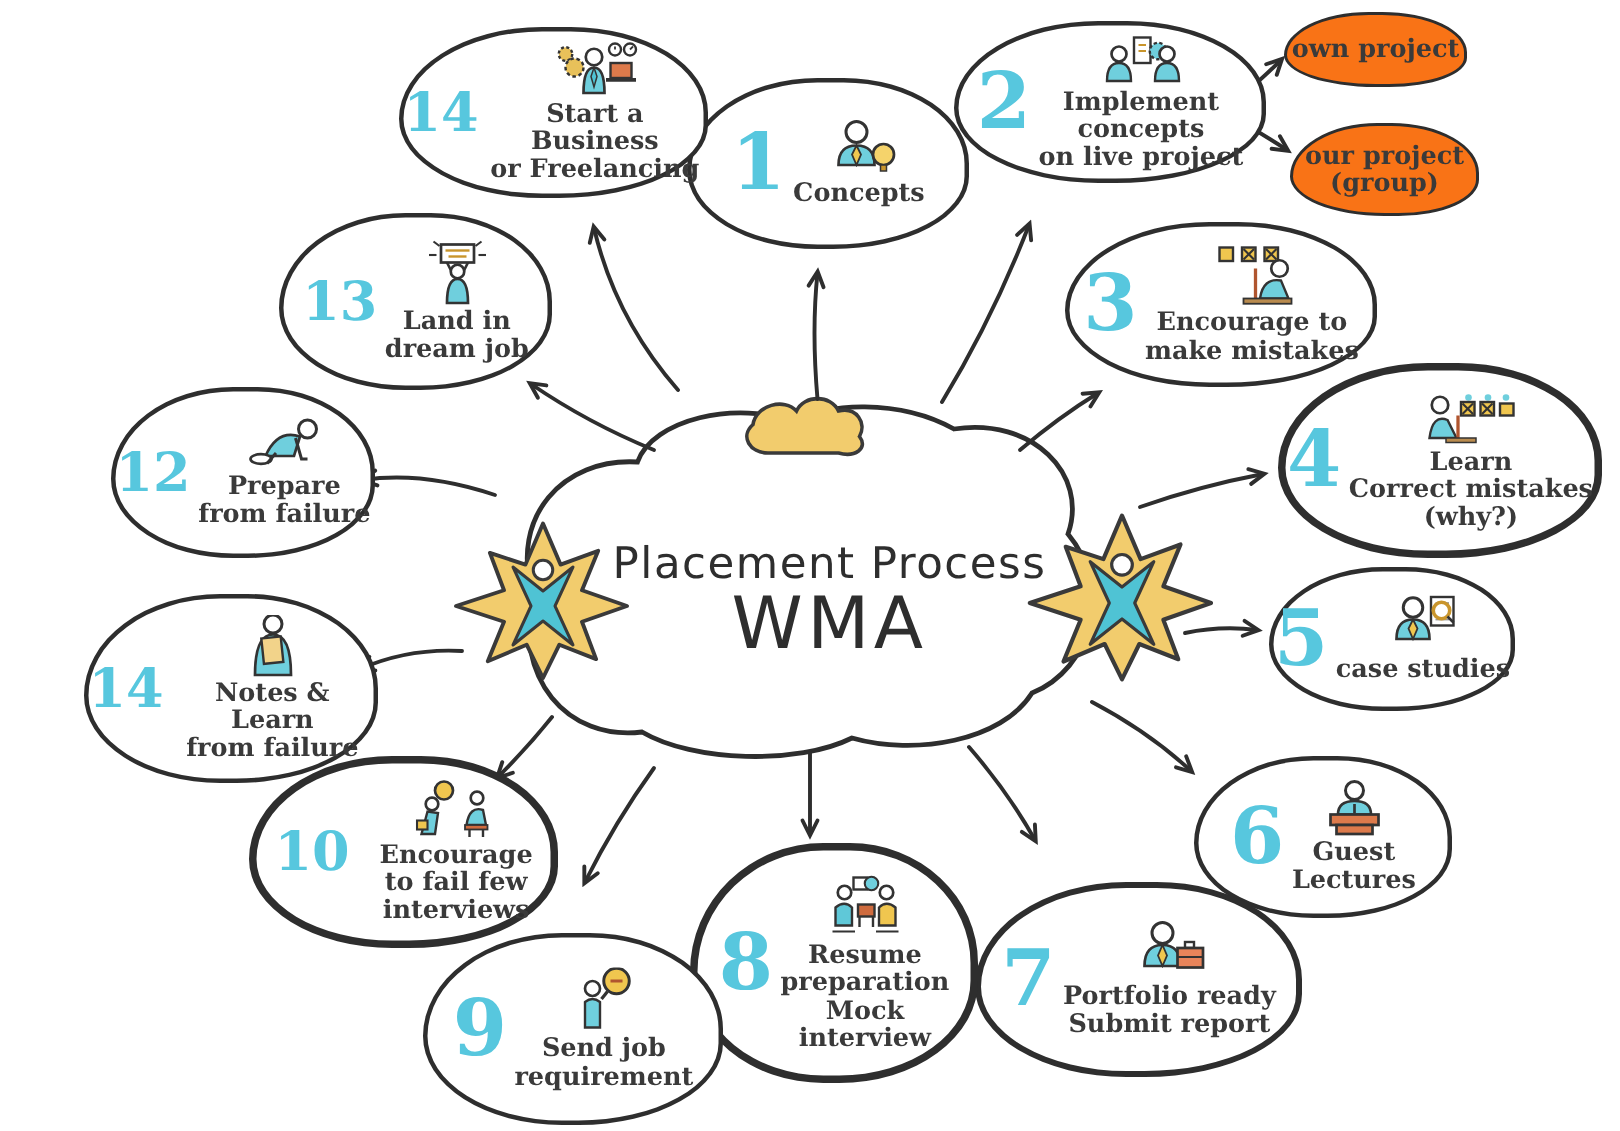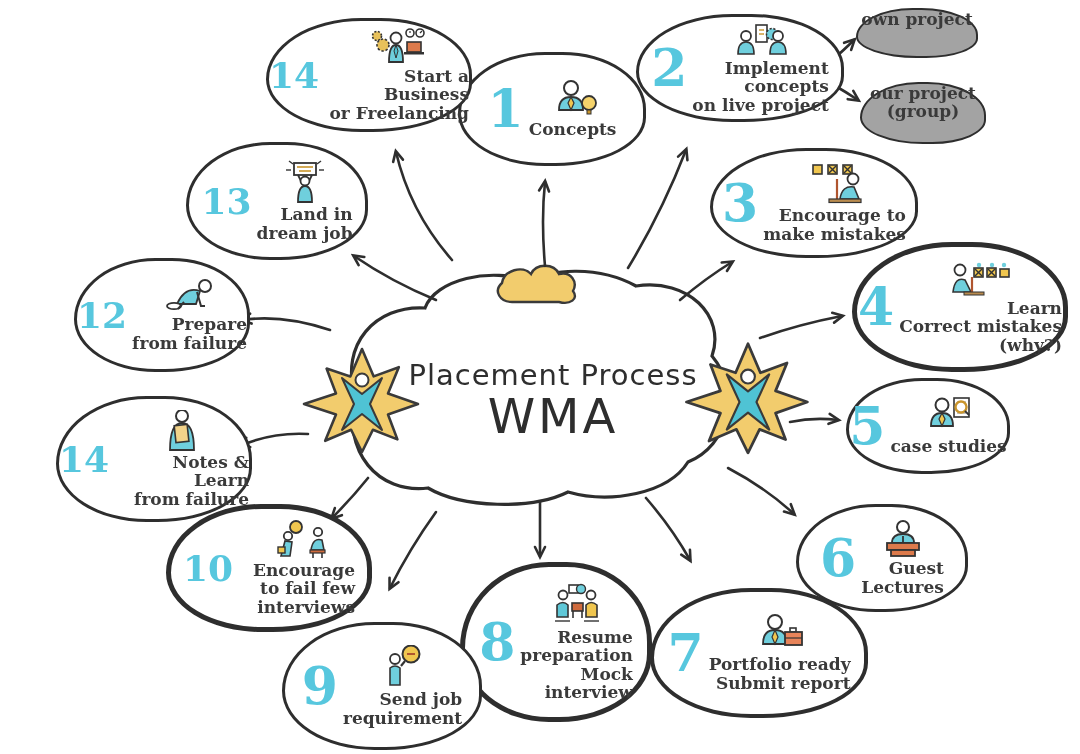--- a/index.html
+++ b/index.html
@@ -8,23 +8,23 @@
   #scene{position:absolute;left:0;top:0;z-index:1;}
   .node{position:absolute;z-index:3;background:#fff;border:3px solid #2e2e2e;
         display:flex;align-items:center;justify-content:center;box-sizing:border-box;
         border-radius:50% 48% 52% 50% / 58% 54% 46% 50%;}
   .node.bold{border-width:5px;}
   .node.b4{border-width:4px;}
   .num{color:#57c7de;font-weight:bold;font-size:52px;line-height:.85;margin-right:5px;flex:0 0 auto;}
   .num.sm{font-size:36px;}
   .content{display:flex;flex-direction:column;align-items:center;}
   .icon{line-height:0;margin-bottom:1px;}
-  .label{font-weight:bold;color:#3a3a3a;font-size:17px;line-height:1.06;white-space:pre-line;text-align:right;}
-  .sub{position:absolute;z-index:3;background:#a3a3a3;border:2.5px solid #2e2e2e;
-       display:flex;align-items:flex-start;justify-content:center;box-sizing:border-box;
+  .label{font-weight:bold;color:#3a3a3a;font-size:17px;line-height:1.06;white-space:pre-line;text-align:center;}
+  .sub{position:absolute;z-index:3;background:#f97316;border:2.5px solid #2e2e2e;
+       display:flex;align-items:center;justify-content:center;box-sizing:border-box;
        border-radius:50% 50% 46% 54% / 62% 58% 42% 46%;}
   .sub .label{text-align:center;}
   #center-text{position:absolute;z-index:4;left:368px;top:348px;width:370px;text-align:center;
        color:#2e2e2e;font-family:"DejaVu Sans","Liberation Sans",sans-serif;}
   #center-title{font-size:48px;letter-spacing:3px;line-height:1;}
   #center-subtitle{font-size:29px;margin-top:10px;letter-spacing:1px;}
 </style>
 </head>
 <body>
 

